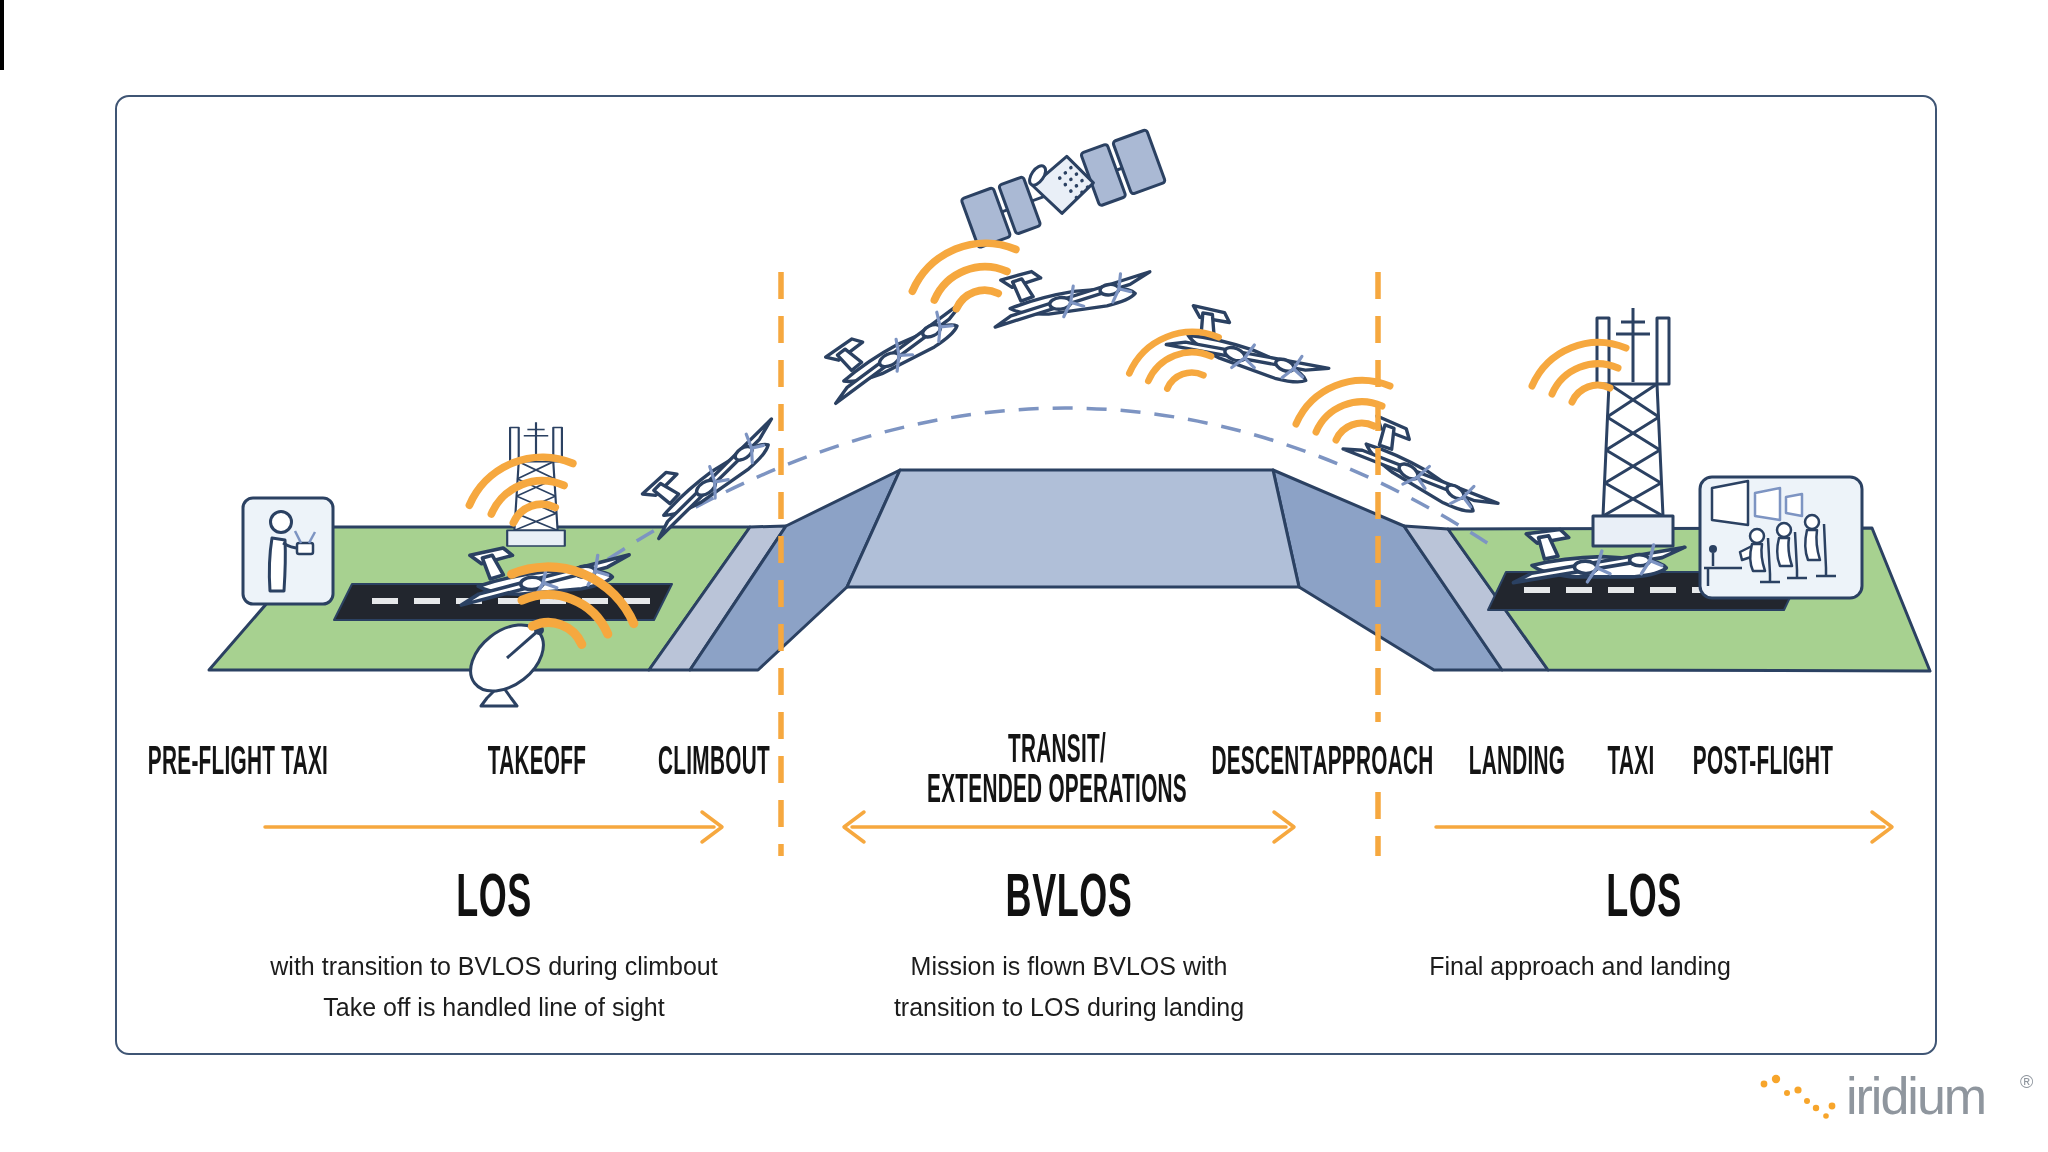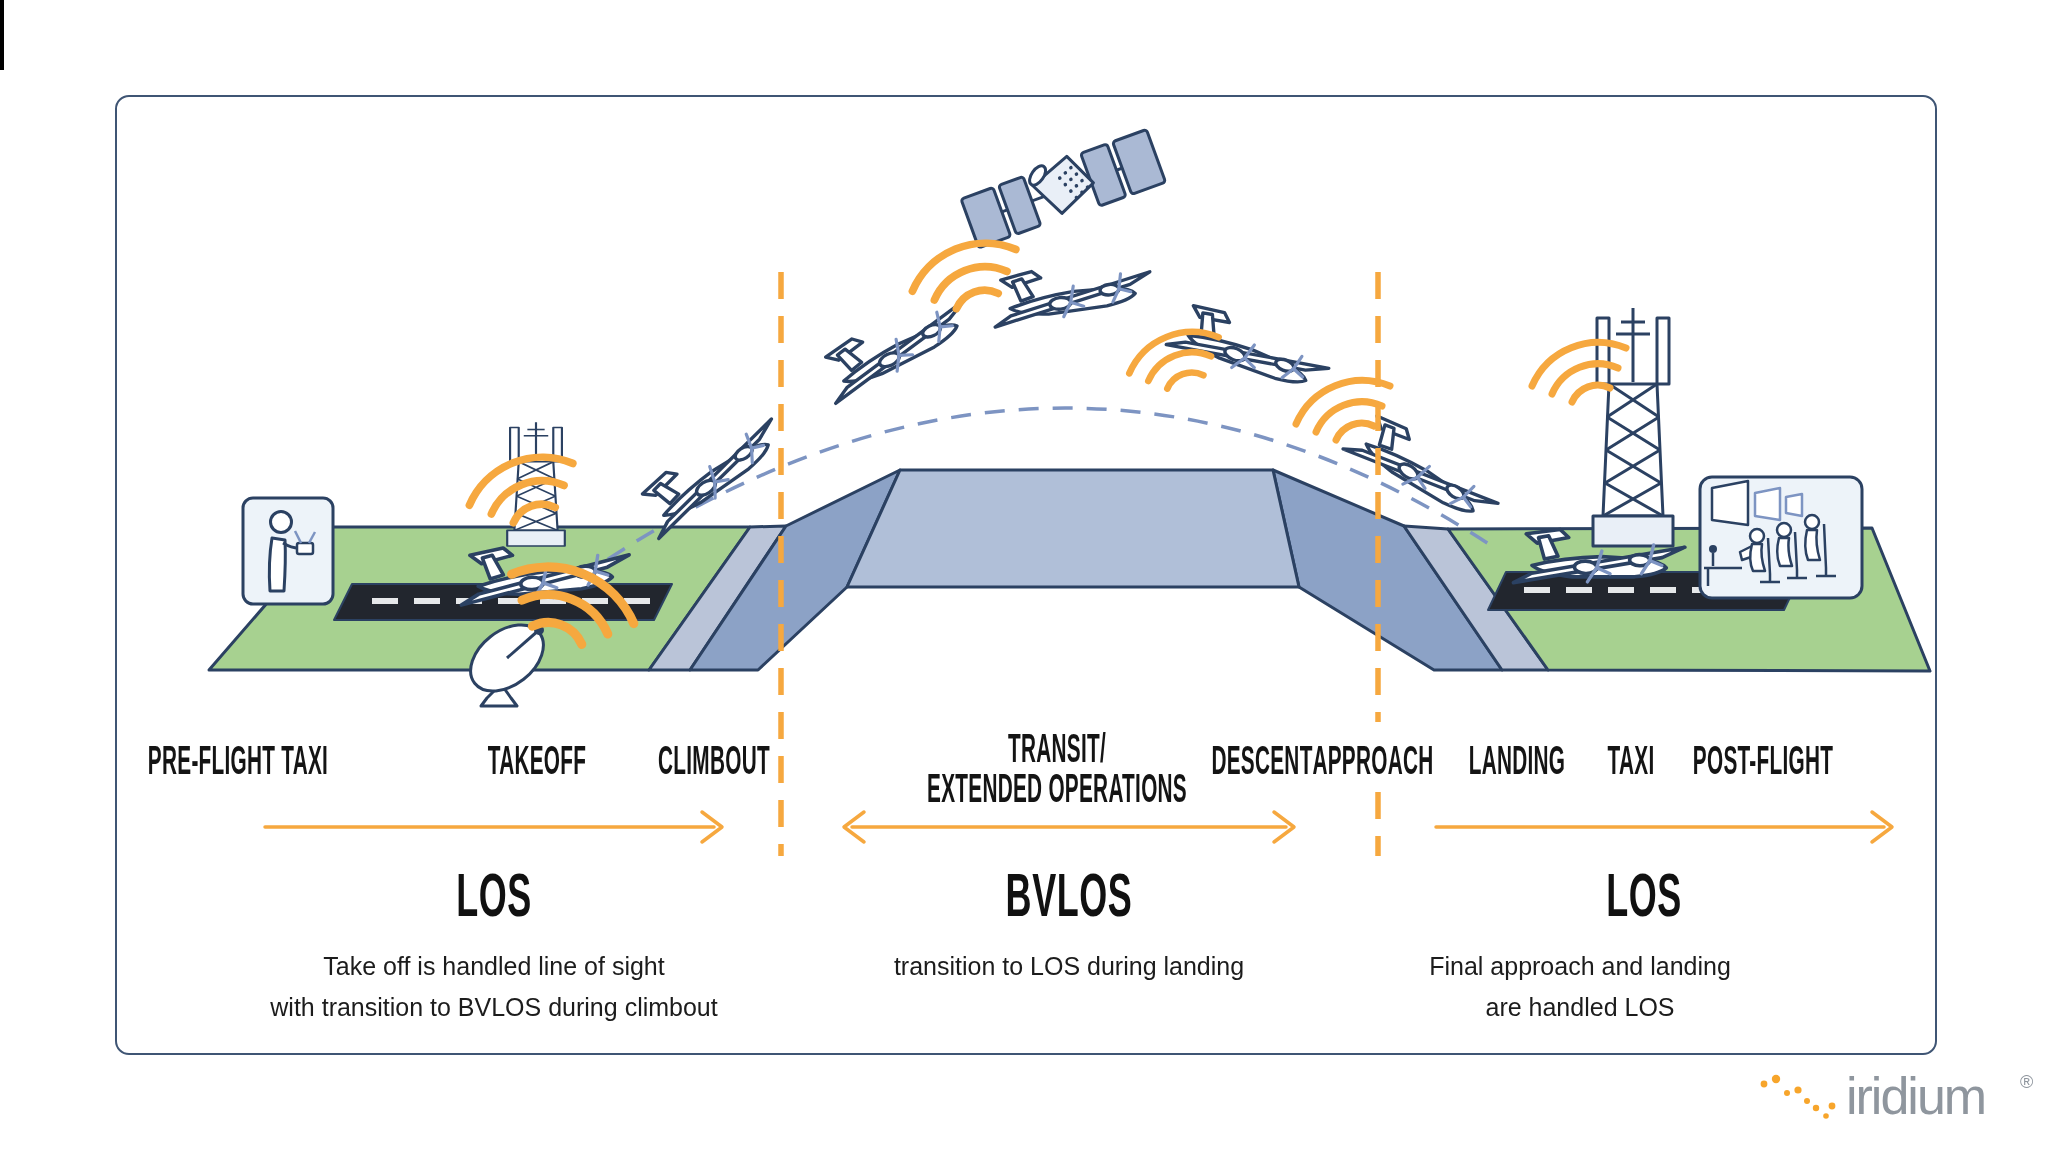--- a/index.html
+++ b/index.html
@@ -217,29 +217,29 @@
   <div class="phase" style="left:1373px">APPROACH</div>
   <div class="phase" style="left:1517px">LANDING</div>
   <div class="phase" style="left:1631px">TAXI</div>
   <div class="phase" style="left:1763px">POST-FLIGHT</div>
 
   <div class="sec-heading" style="left:494px">LOS</div>
   <div class="sec-heading" style="left:1069px">BVLOS</div>
   <div class="sec-heading" style="left:1644px">LOS</div>
 
   <div class="sec-desc" style="left:494px">
+    <div>with transition to BVLOS during climbout</div>
     <div>Take off is handled line of sight</div>
-    <div>with transition to BVLOS during climbout</div>
   </div>
   <div class="sec-desc" style="left:1069px">
+    <div>Mission is flown BVLOS with</div>
     <div>transition to LOS during landing</div>
   </div>
   <div class="sec-desc" style="left:1580px">
     <div>Final approach and landing</div>
-    <div>are handled LOS</div>
   </div>
 
   <div class="logo">
     <svg class="logo-dots" width="92" height="58" viewBox="0 0 92 58">
       <g fill="#f7a52b">
         <circle cx="12" cy="16" r="3.4"></circle>
           <circle cx="24" cy="11" r="4.2"></circle>
         <circle cx="35" cy="25" r="3.0"></circle>
           <circle cx="46" cy="22" r="3.6"></circle>
         <circle cx="55" cy="33" r="3.0"></circle>

